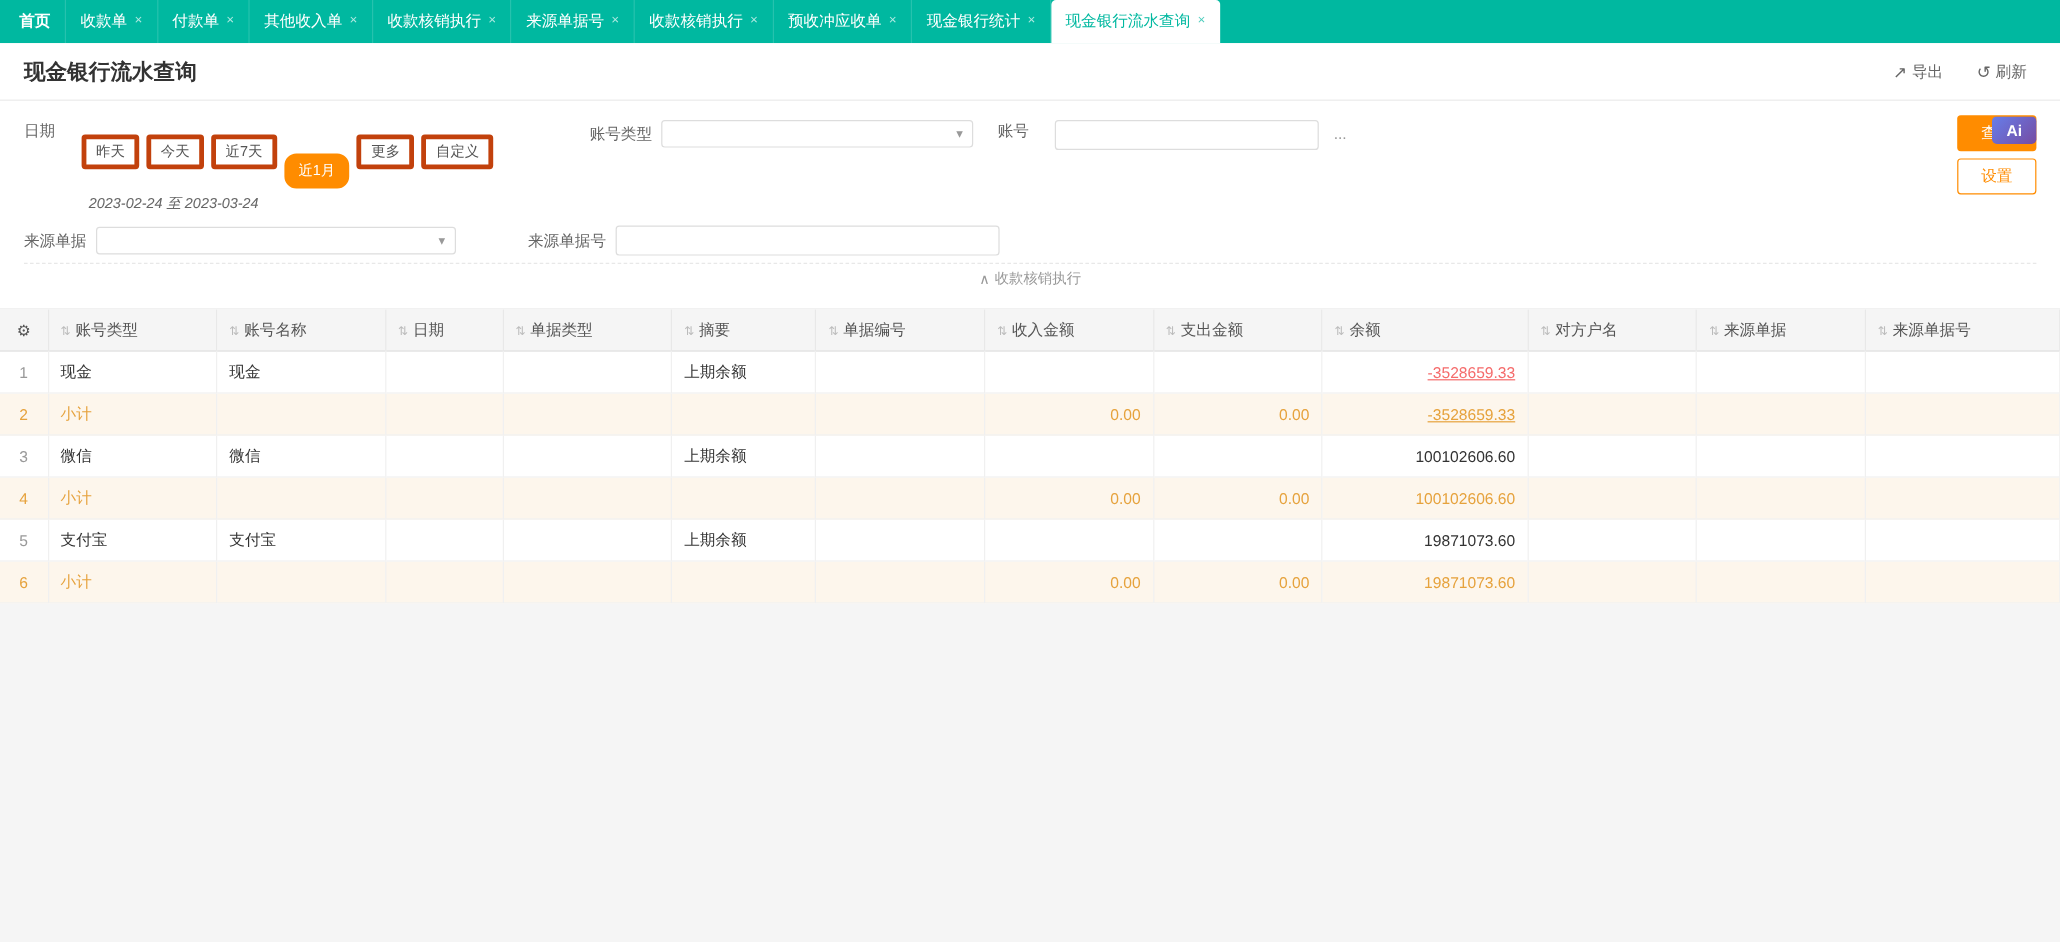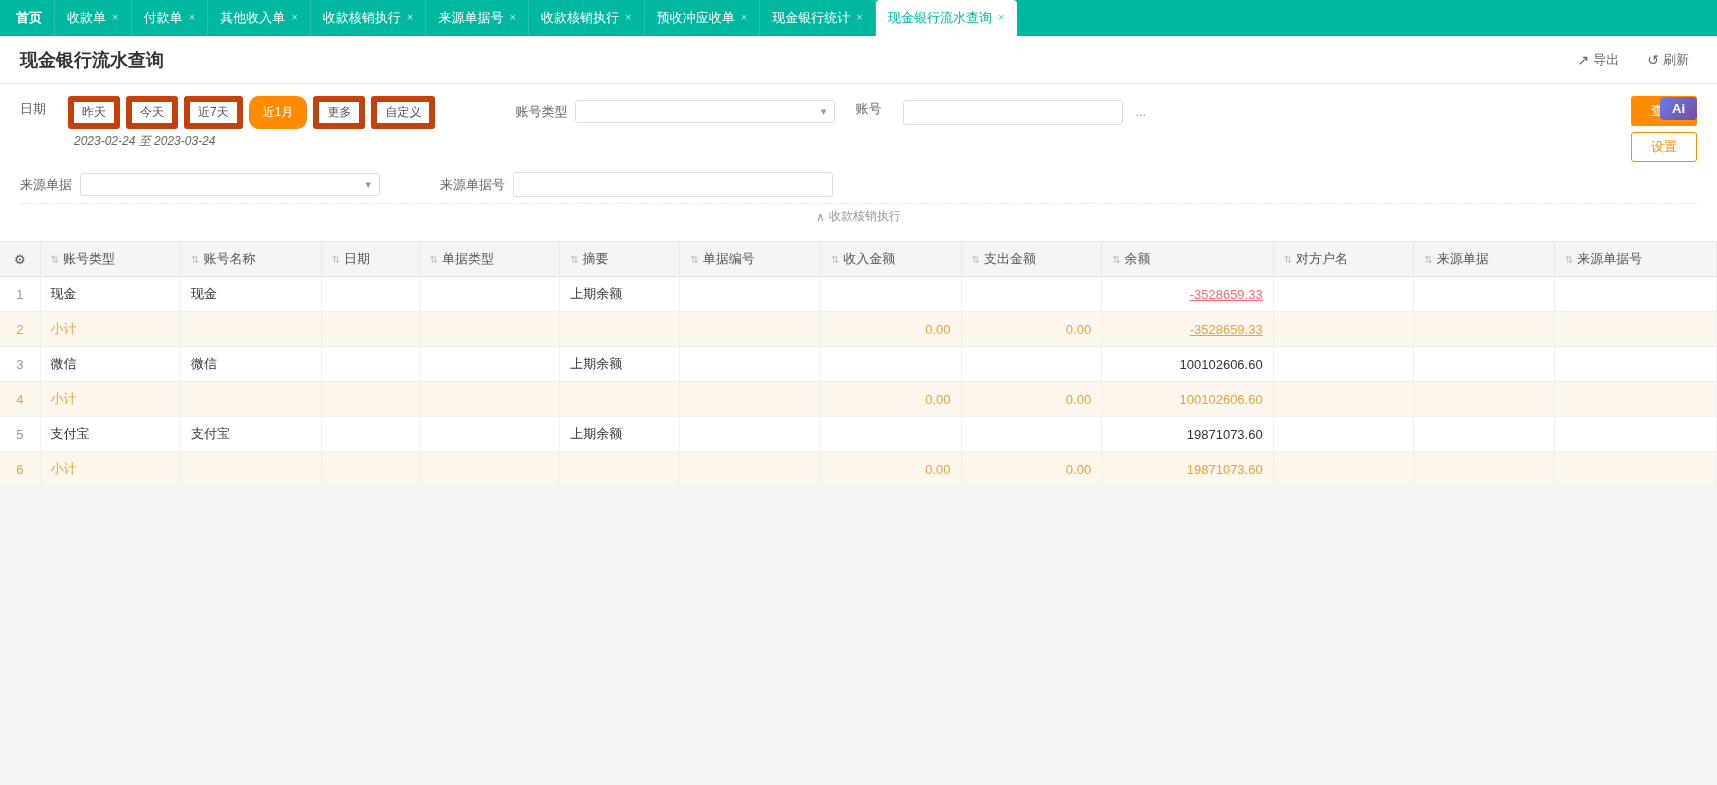--- a/index.html
+++ b/index.html
@@ -78,32 +78,33 @@
       border-bottom: 1px solid #e8e8e8;
     }
     .filter-label {
       color: #666;
       font-size: 13px;
       white-space: nowrap;
       min-width: 40px;
     }
     .date-btn {
       padding: 2px 8px;
-      border: 6px solid #c2410c;
+      border: 4px solid #c2410c;
       border-radius: 3px;
       cursor: pointer;
       font-size: 12px;
       color: #555;
       background: #fff;
     }
     .date-btn.active {
       background: #ff8c00;
       color: #fff;
       border-color: #ff8c00;
       border-radius: 10px;
+      margin-top: 32px;
     }
     .date-range {
       font-size: 12px;
       color: #666;
       margin-left: 4px;
     }
     .filter-select {
       display: flex;
       align-items: center;
       border: 1px solid #ddd;

